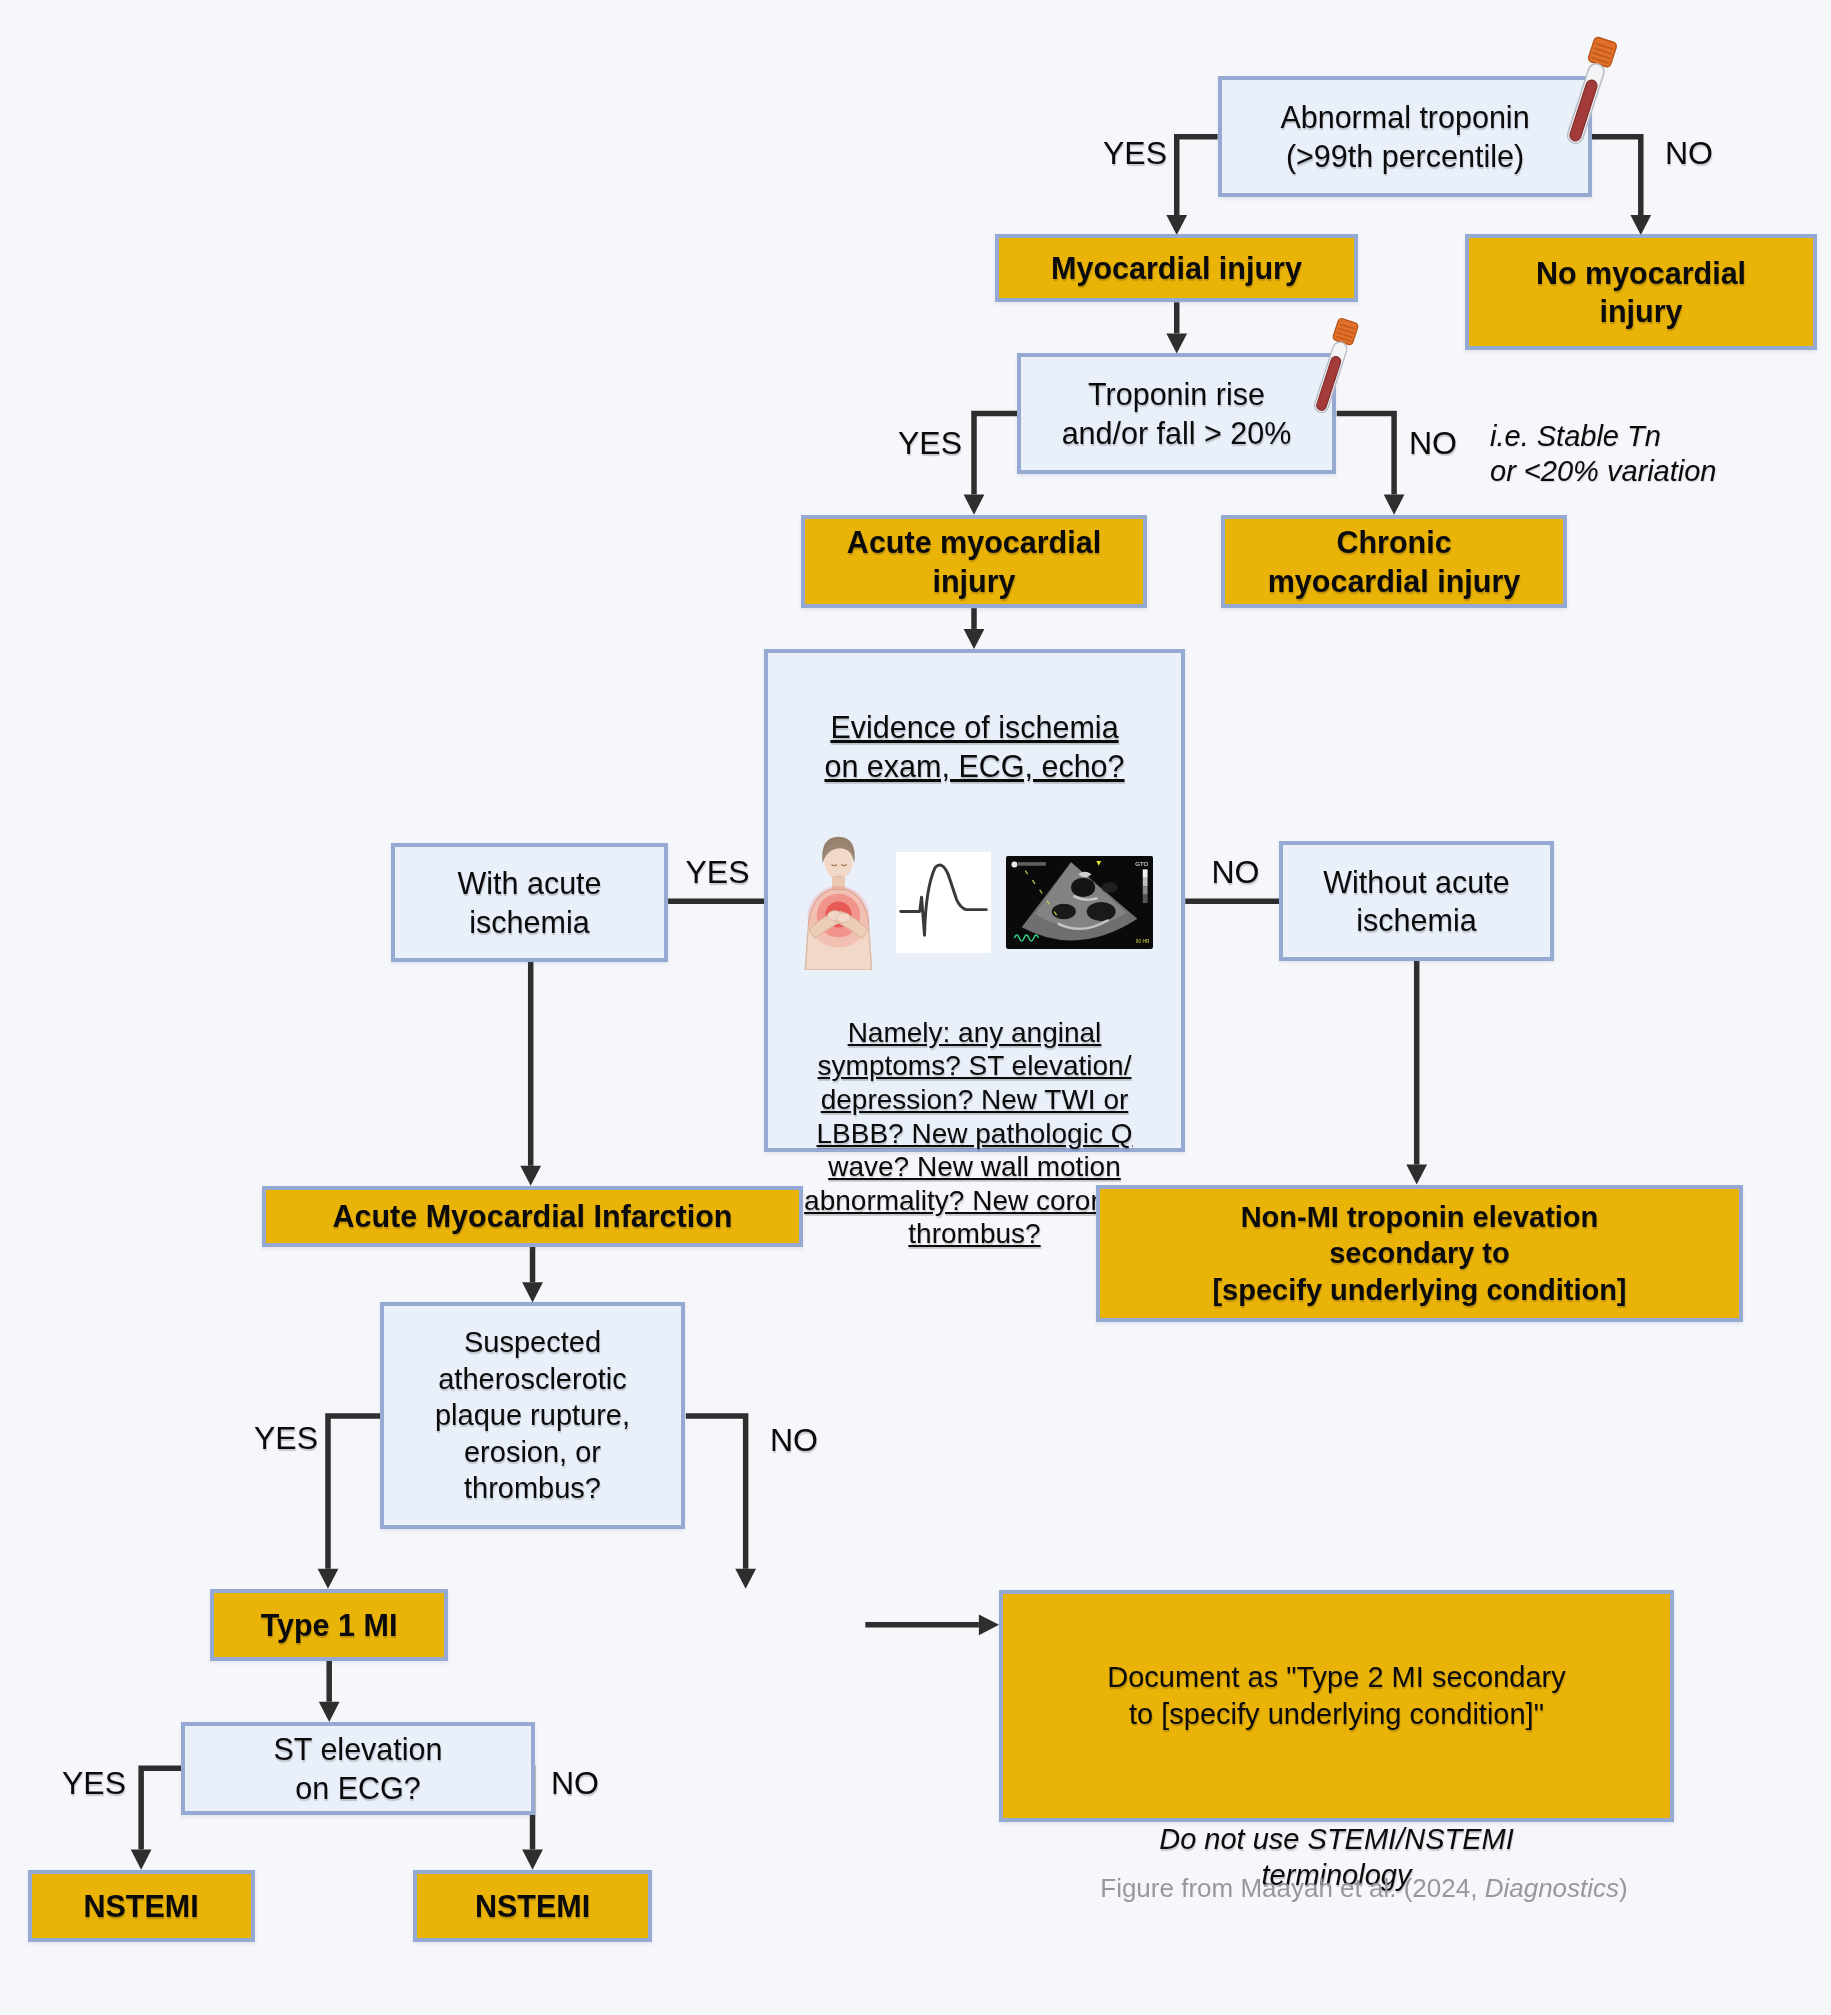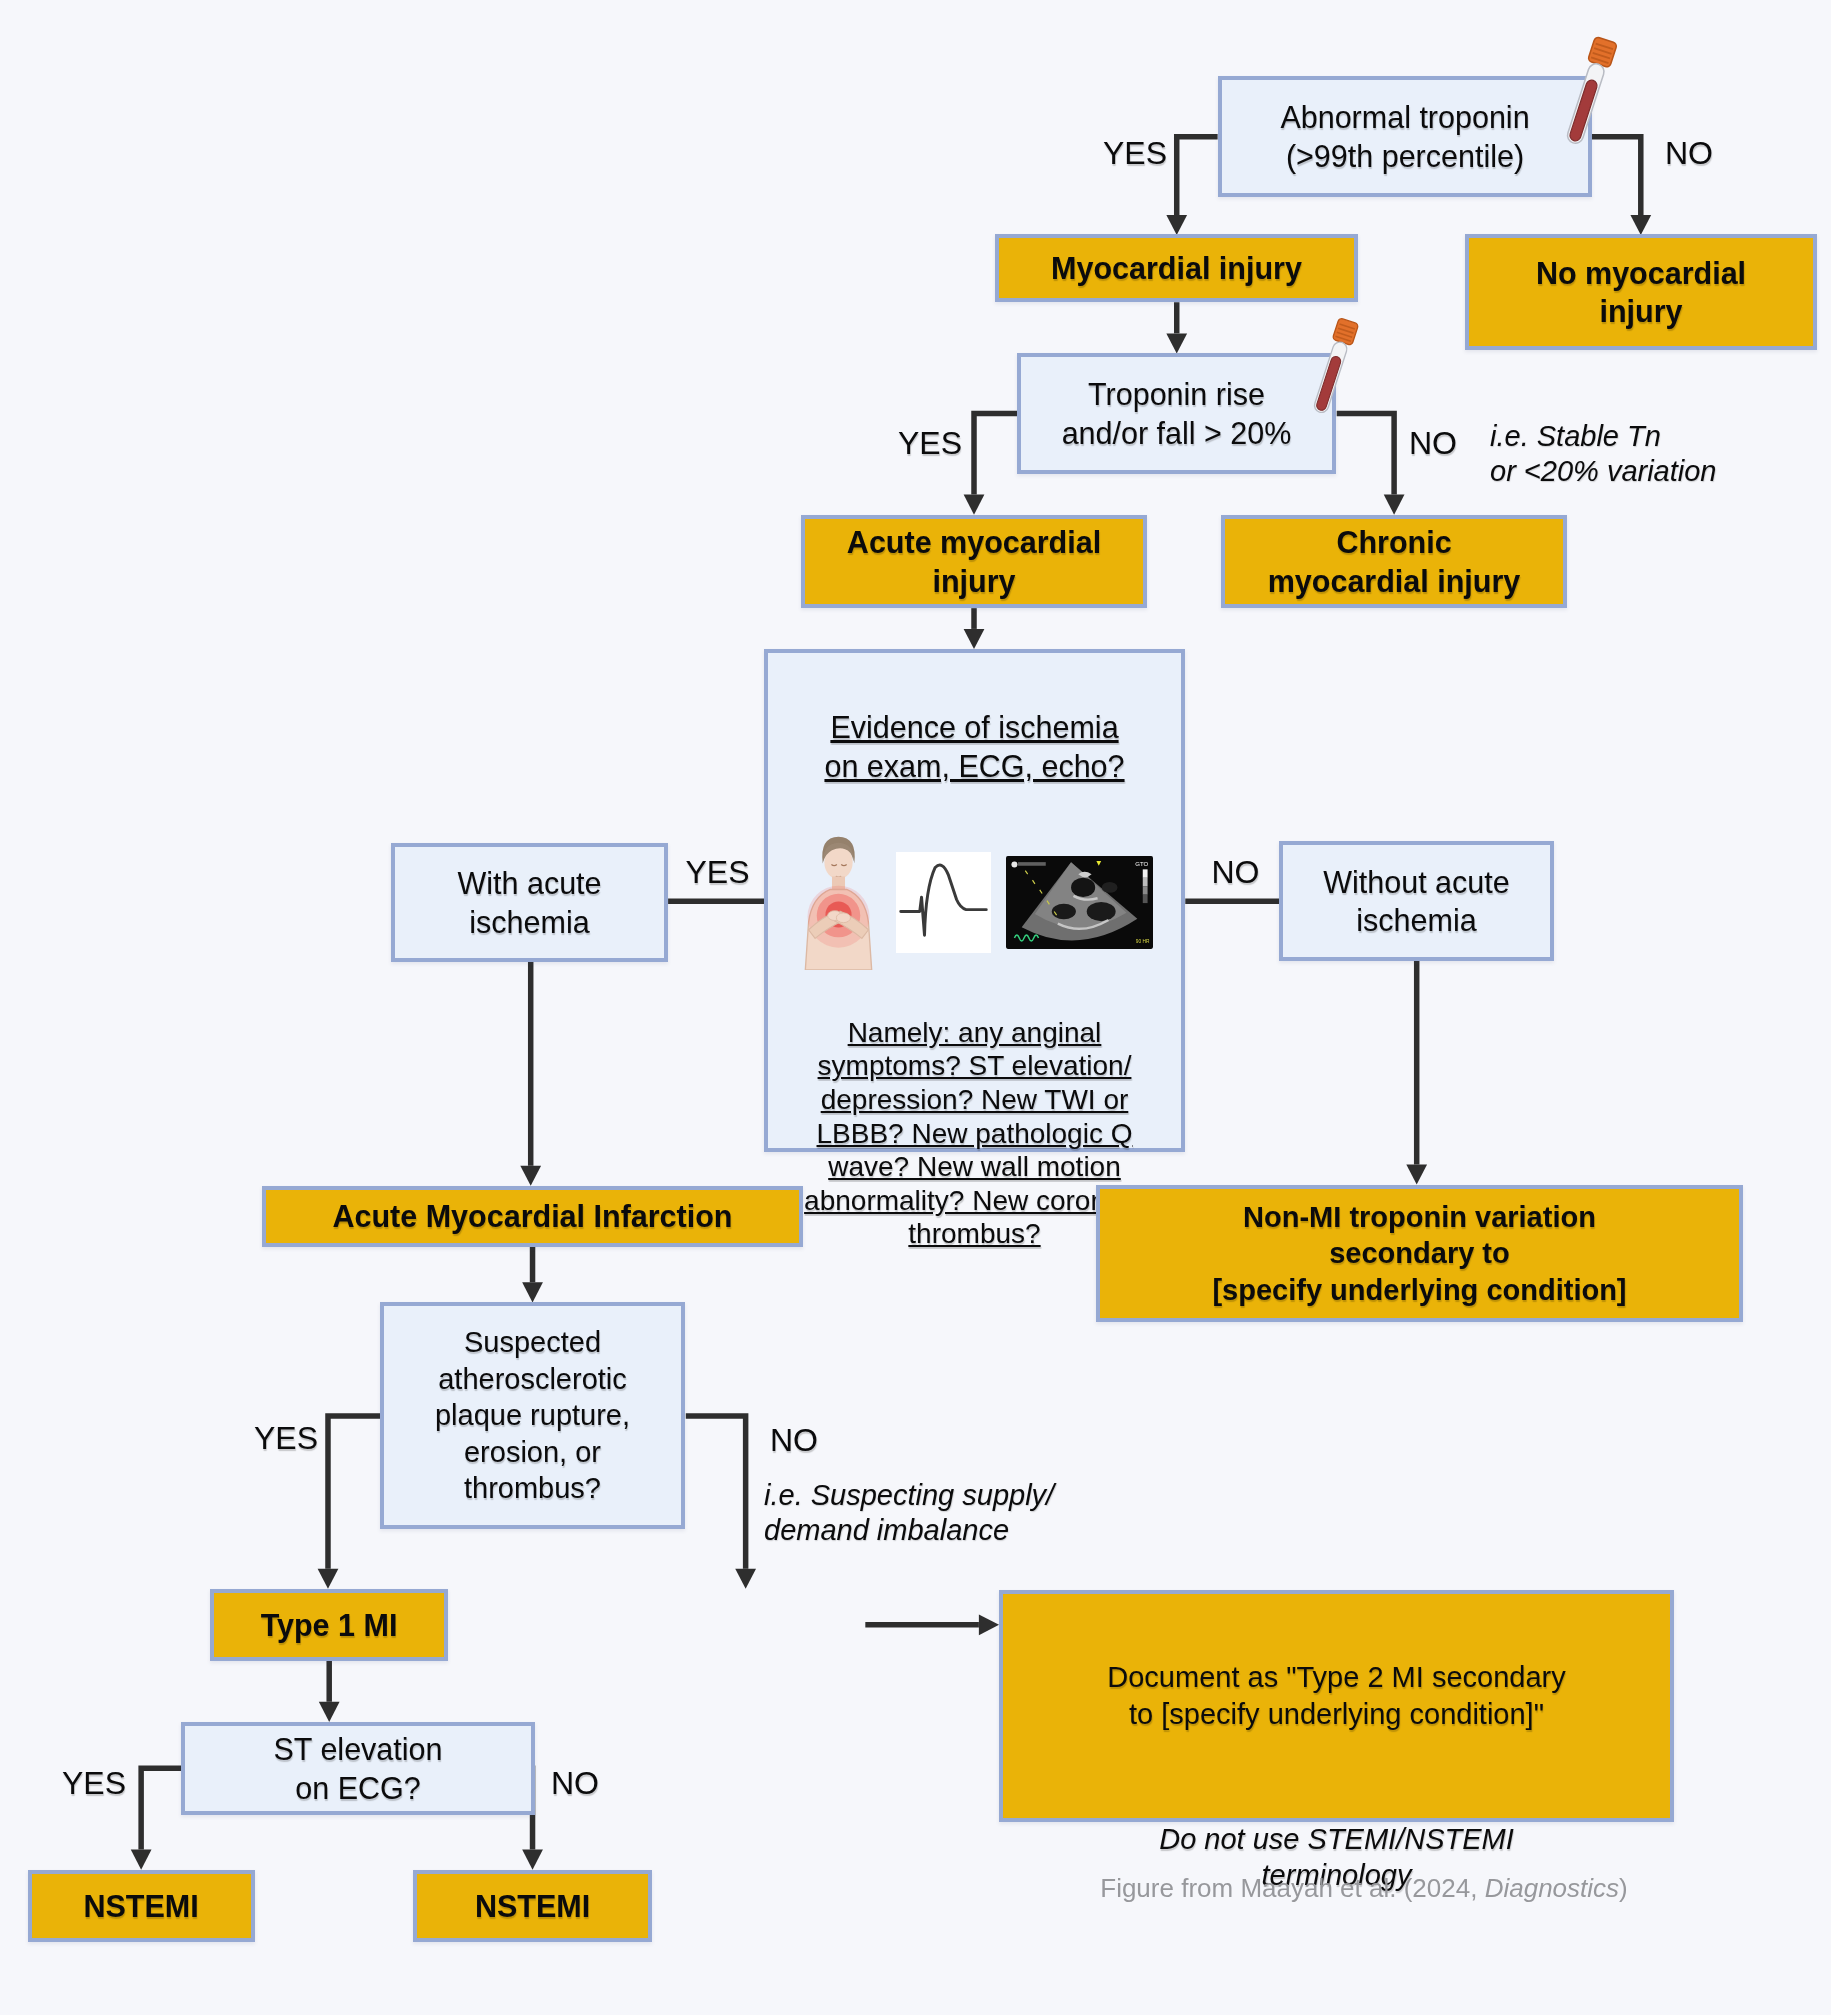--- a/index.html
+++ b/index.html
@@ -169,21 +169,21 @@
   </div>
 
   <div class="node blue" style="left:391px;top:843px;width:277px;height:119px">With acute
 ischemia</div>
 
   <div class="node blue" style="left:1279px;top:841px;width:275px;height:120px">Without acute
 ischemia</div>
 
   <div class="node pink" style="left:262px;top:1186px;width:541px;height:61px">Acute Myocardial Infarction</div>
 
-  <div class="node pink" style="left:1096px;top:1185px;width:647px;height:137px;font-size:29px">Non-MI troponin variation
+  <div class="node pink" style="left:1096px;top:1185px;width:647px;height:137px;font-size:29px">Non-MI troponin elevation
 secondary to
 [specify underlying condition]</div>
 
   <div class="node blue" style="left:380px;top:1302px;width:305px;height:227px;font-size:29px">Suspected
 atherosclerotic
 plaque rupture,
 erosion, or
 thrombus?</div>
 
   <div class="node pink" style="left:210px;top:1589px;width:238px;height:72px">Type 1 MI</div>
@@ -213,22 +213,20 @@
   <div class="edge-label" style="left:1199px;top:855px;width:73px;text-align:center">NO</div>
 
   <div class="edge-label" style="left:226px;top:1421px;width:92px;text-align:right">YES</div>
   <div class="edge-label" style="left:770px;top:1423px;width:85px">NO</div>
 
   <div class="edge-label" style="left:34px;top:1766px;width:92px;text-align:right">YES</div>
   <div class="edge-label" style="left:551px;top:1766px;width:85px">NO</div>
 
   <div class="note" style="left:1490px;top:419px;width:305px">i.e. Stable Tn
 or &lt;20% variation</div>
-  <div class="note" style="left:764px;top:1478px;width:391px">i.e. Suspecting supply/
-demand imbalance</div>
 
   <svg class="icon-tube" style="left:1550px;top:30.5px" width="79" height="122" viewBox="0 0 130 200">
     <g transform="rotate(18 65 100)">
       <rect x="46" y="10" width="38" height="42" rx="7" fill="#e2702a" stroke="#b85519" stroke-width="2.5"></rect>
       <path d="M50 21 h30 M50 29 h30 M50 37 h30 M50 45 h30" stroke="#c25c1d" stroke-width="3"></path>
       <rect x="52" y="52" width="26" height="136" rx="13" fill="#f3f4f6" stroke="#b9bcc4" stroke-width="2.5"></rect>
       <rect x="56" y="80" width="18" height="104" rx="9" fill="#a33b3b" stroke="#7e2c2c" stroke-width="2"></rect>
     </g>
   </svg>
 

